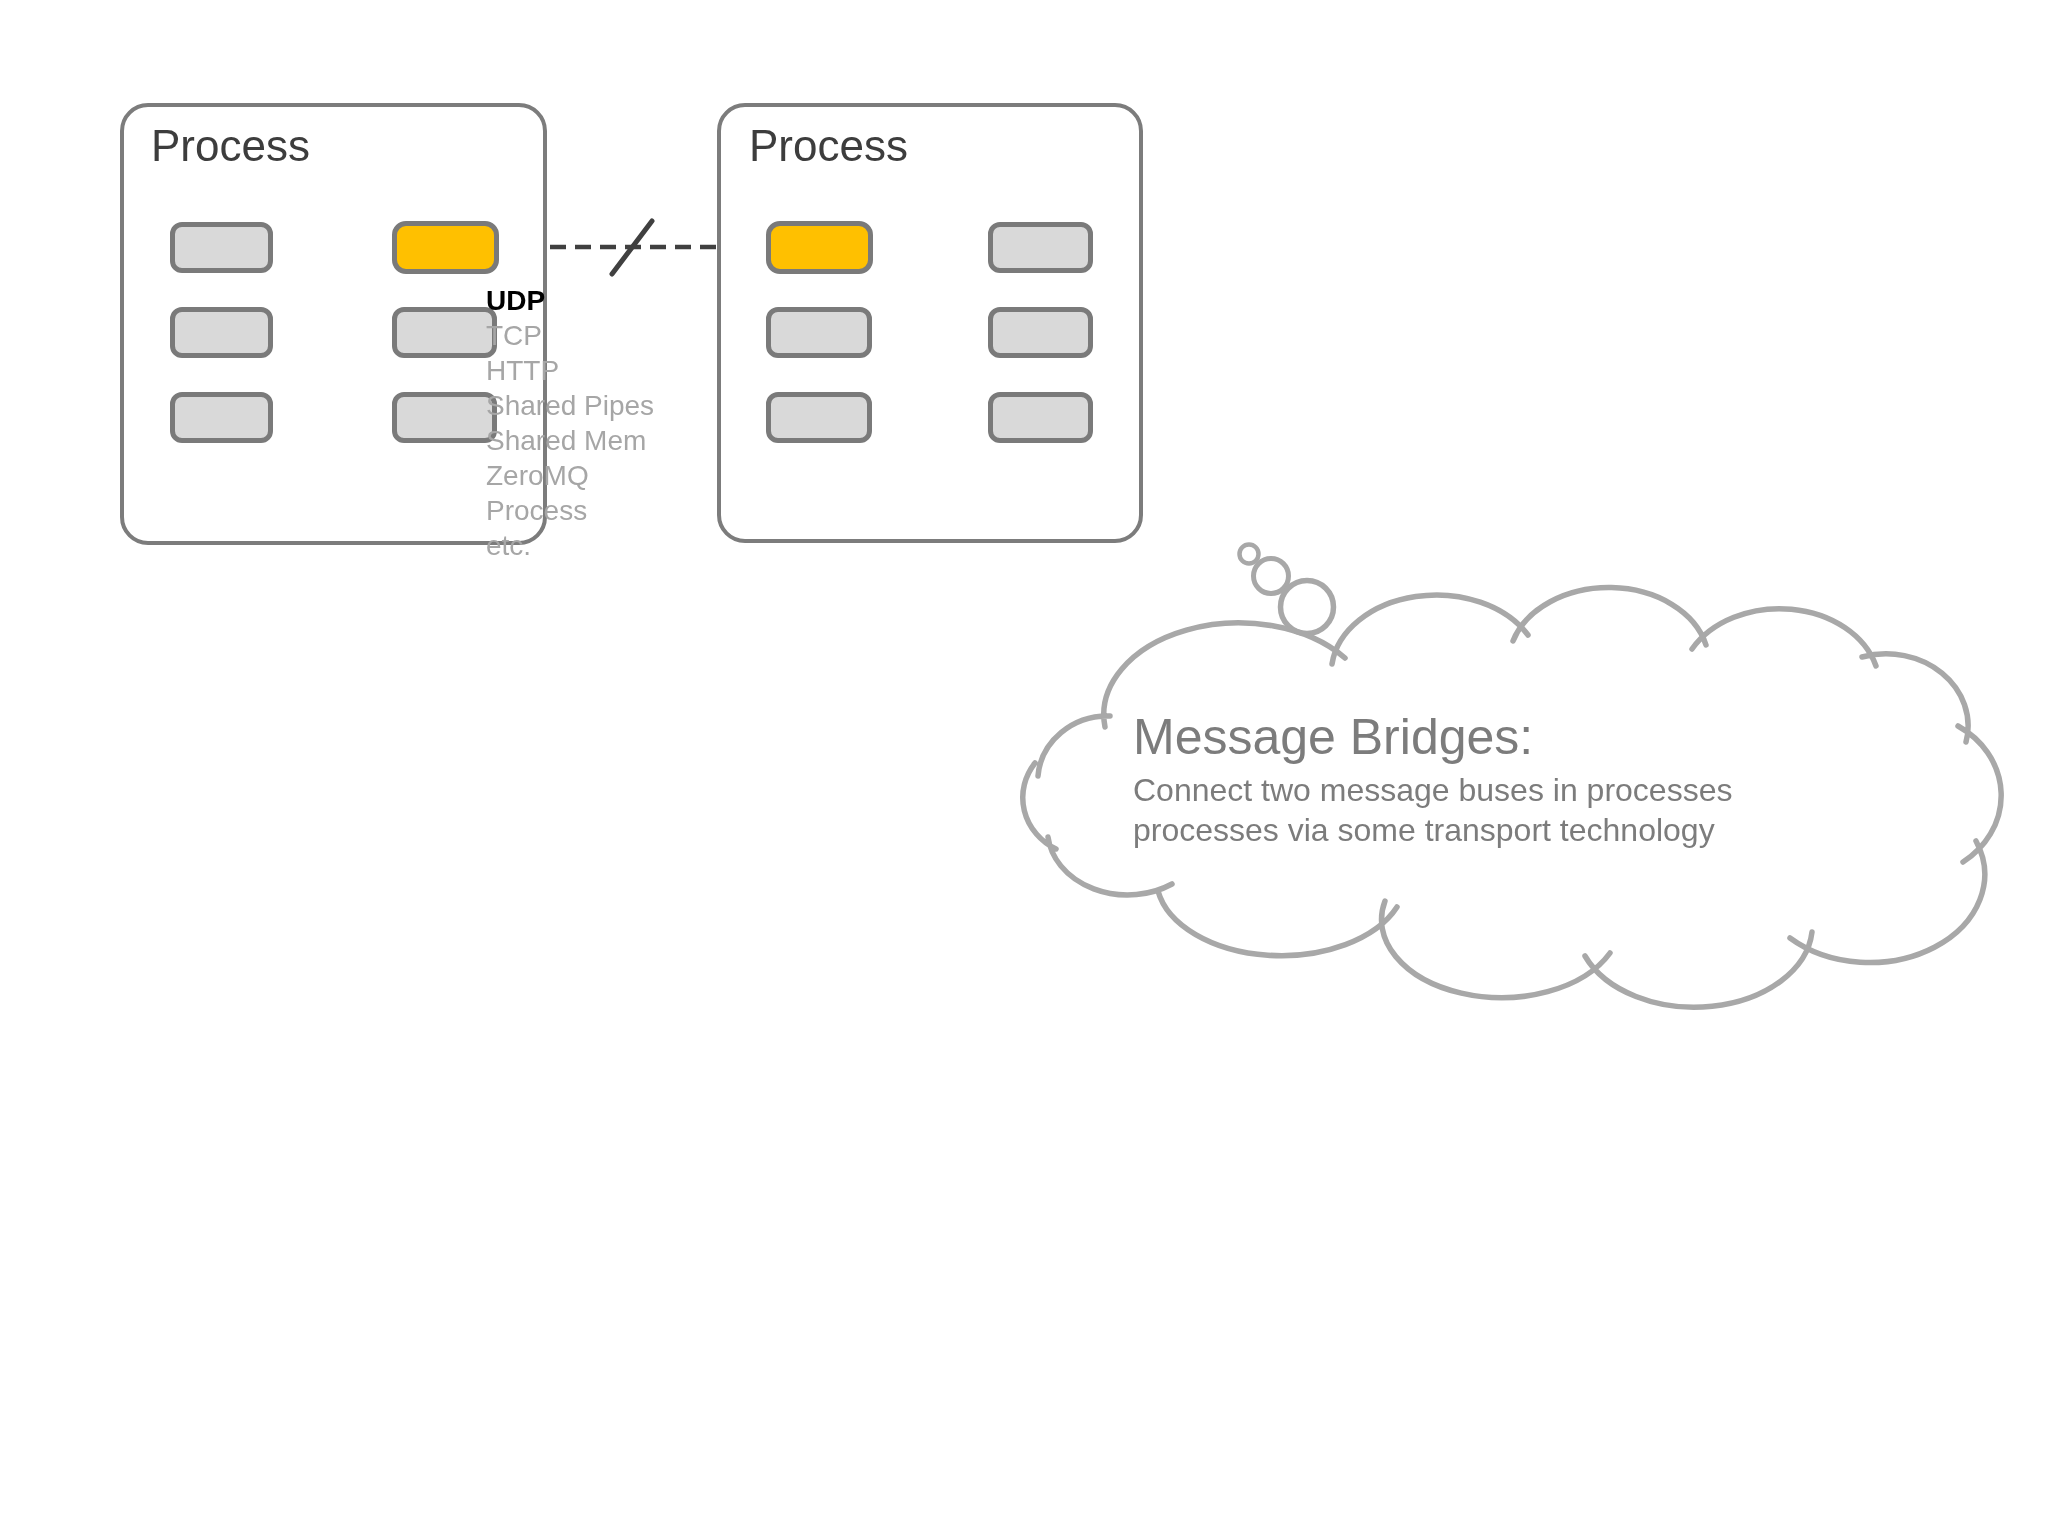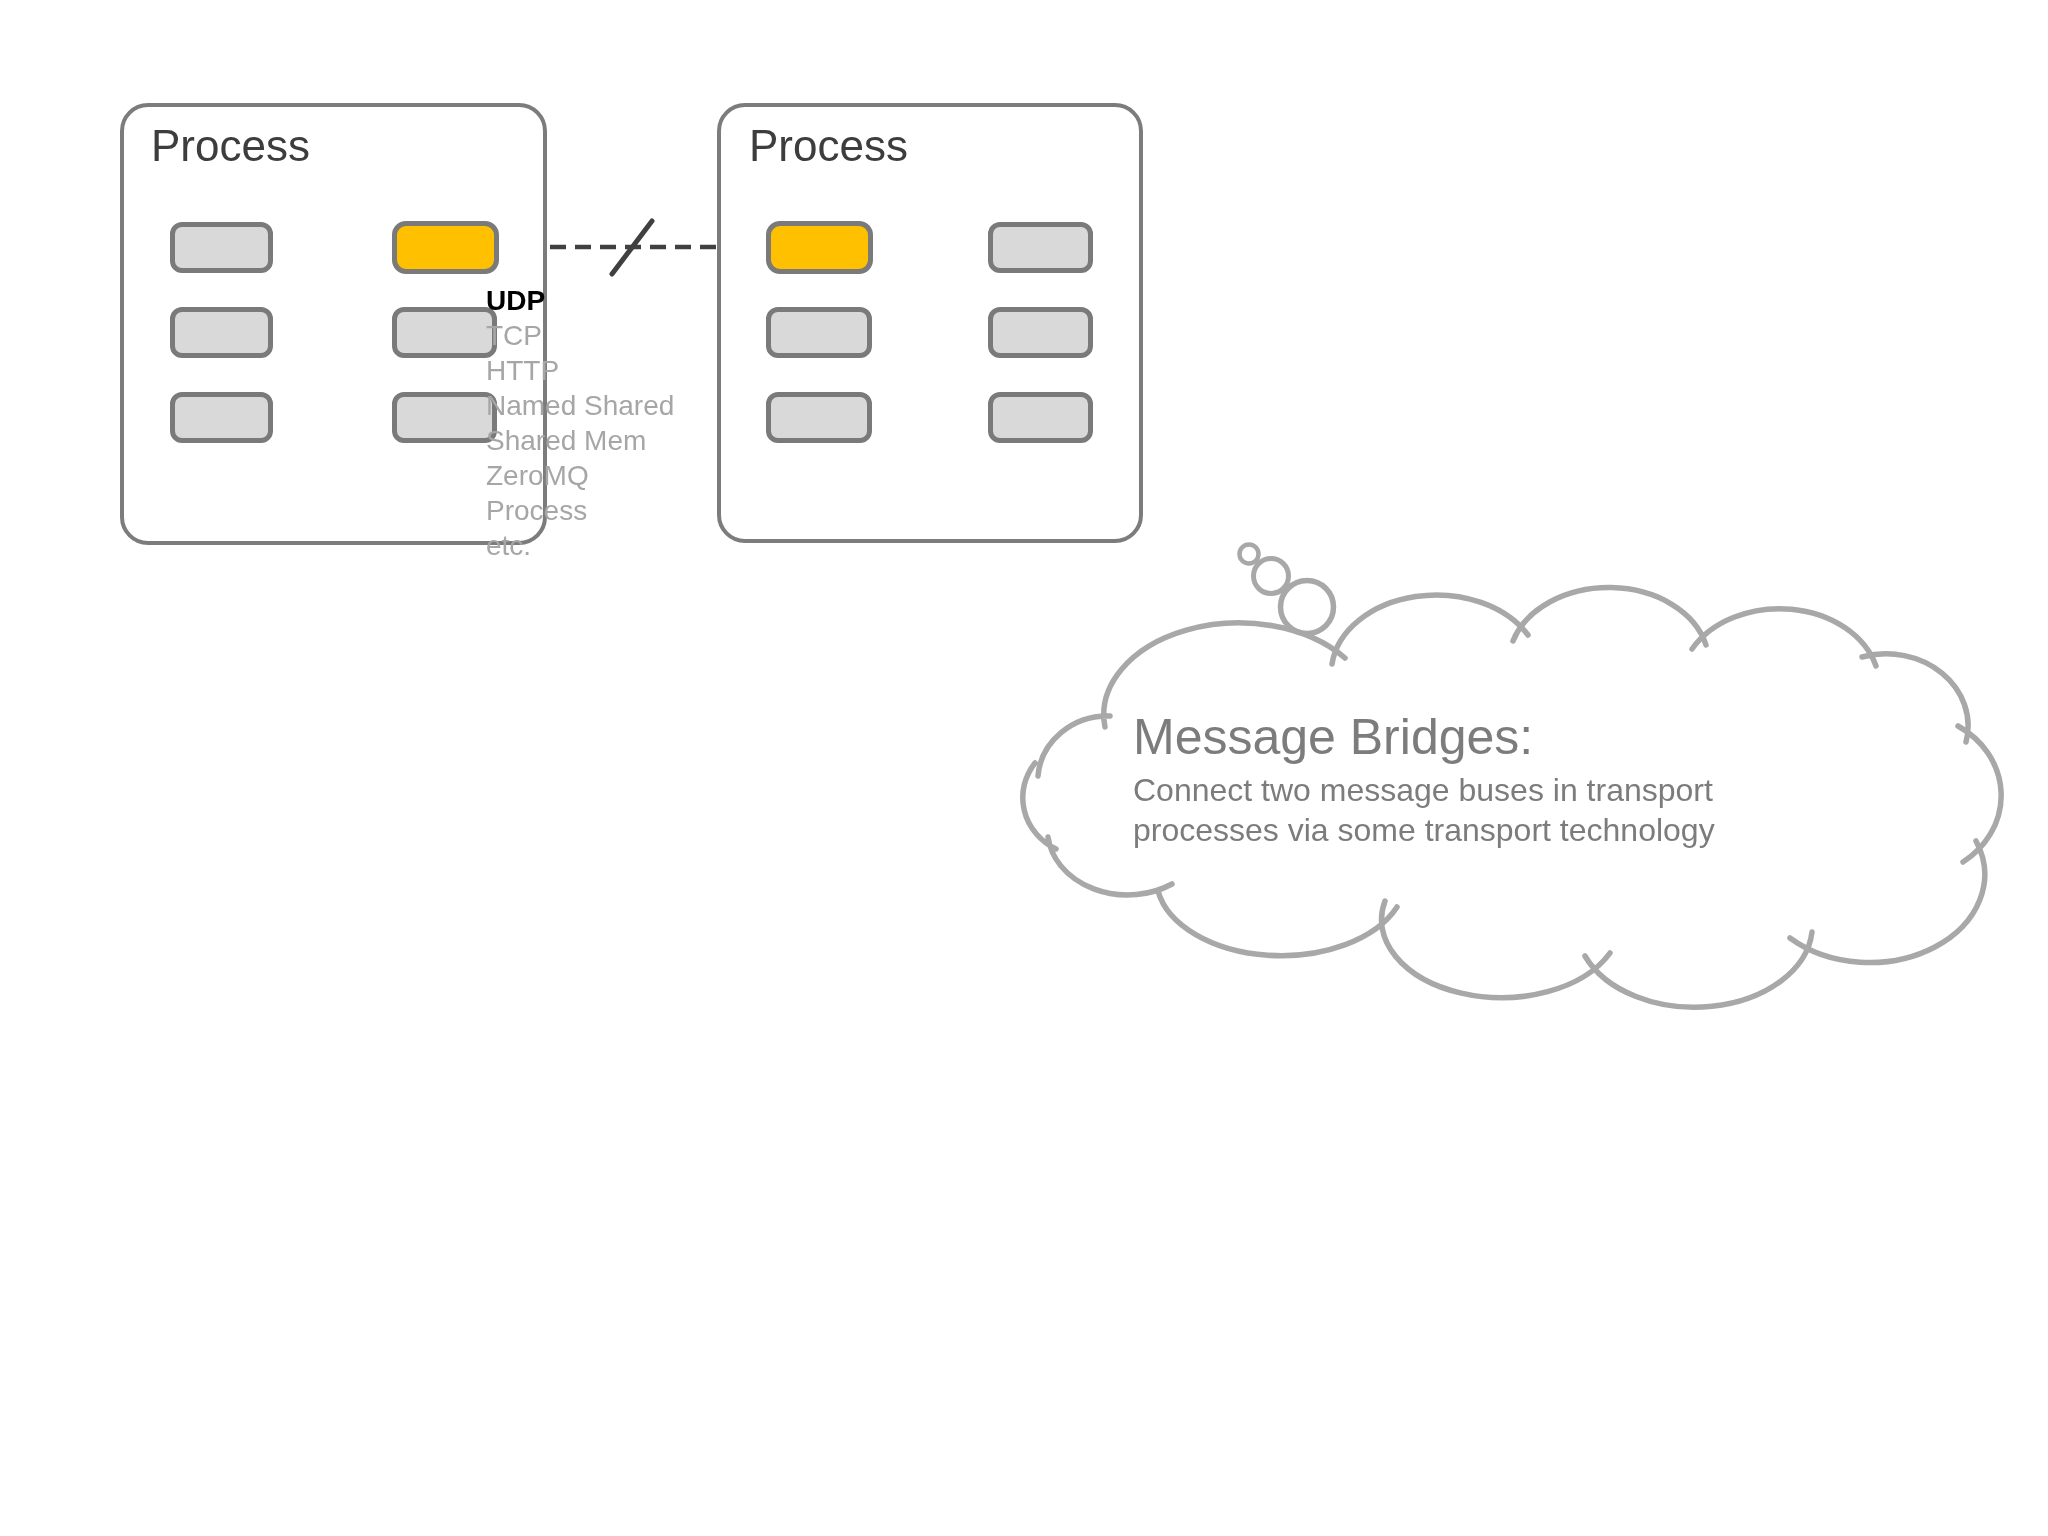--- a/index.html
+++ b/index.html
@@ -118,28 +118,28 @@
   <div class="node" style="left:766px;top:307px;width:106px;height:51px;"></div>
   <div class="node" style="left:766px;top:392px;width:106px;height:51px;"></div>
   <div class="node" style="left:988px;top:222px;width:105px;height:51px;"></div>
   <div class="node" style="left:988px;top:307px;width:105px;height:51px;"></div>
   <div class="node" style="left:988px;top:392px;width:105px;height:51px;"></div>
 
   <div class="transport-list">
     <span class="transport-item active">UDP</span>
     <span class="transport-item">TCP</span>
     <span class="transport-item">HTTP</span>
-    <span class="transport-item">Named Shared</span>
+    <span class="transport-item">Shared Pipes</span>
     <span class="transport-item">Shared Mem</span>
     <span class="transport-item">ZeroMQ</span>
     <span class="transport-item">Process</span>
     <span class="transport-item">etc.</span>
   </div>
 
   <div class="cloud-text">
     <div class="cloud-title">Message Bridges:</div>
     <div class="cloud-body">
-      <div>Connect two message buses in transport</div>
+      <div>Connect two message buses in processes</div>
       <div>processes via some transport technology</div>
     </div>
   </div>
 
 </div>
 
 </body></html>

